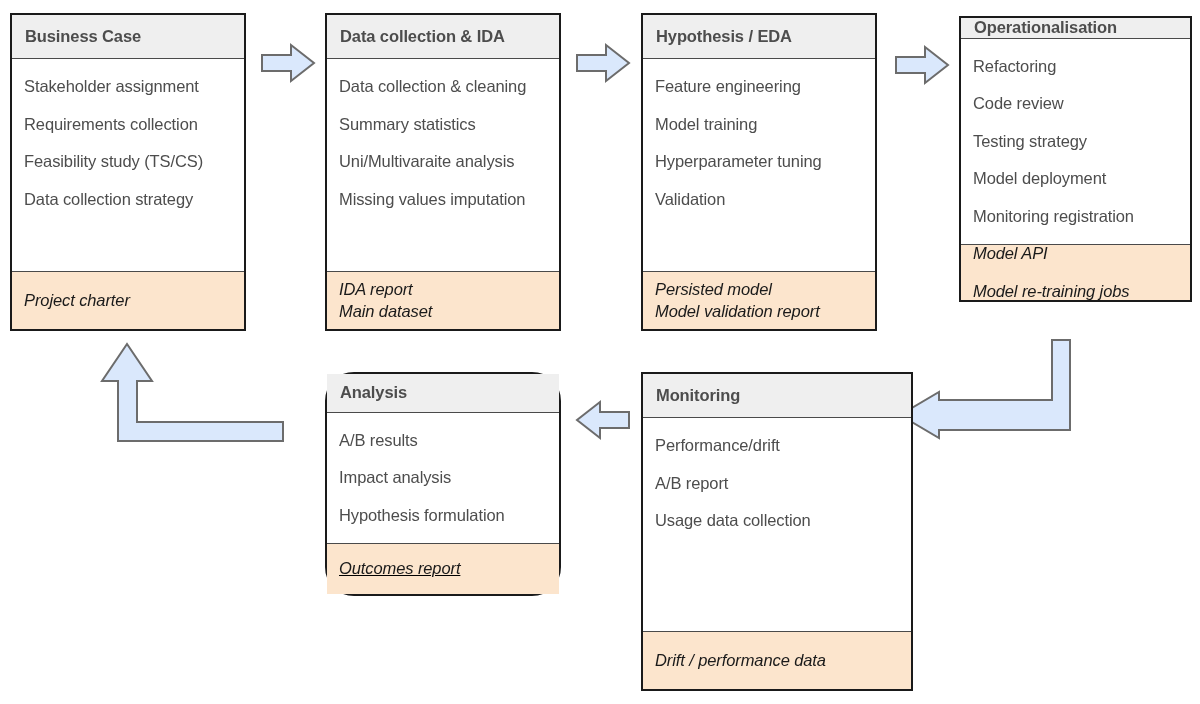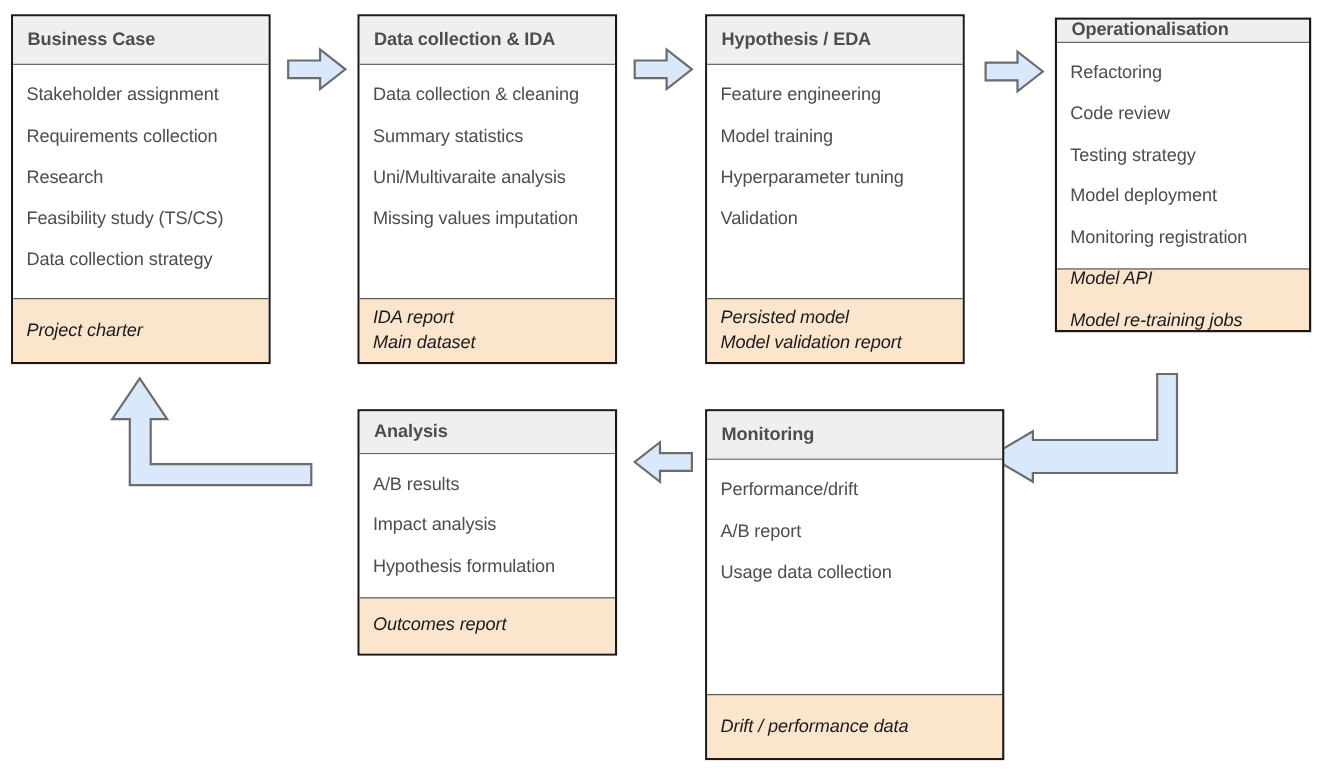--- a/index.html
+++ b/index.html
@@ -80,21 +80,20 @@
 </head>
 <body>
 
 <div id="canvas">
 
   <div class="stage-box" style="left:10px; top:13px; width:236px; height:318px;">
     <div class="stage-header">Business Case</div>
     <div class="stage-body">
       <div class="task-item">Stakeholder assignment</div>
       <div class="task-item">Requirements collection</div>
-      <div class="task-item">Research</div>
       <div class="task-item">Feasibility study (TS/CS)</div>
       <div class="task-item">Data collection strategy</div>
     </div>
     <div class="stage-footer" style="height:58px;">
       <div class="artifact-item">Project charter</div>
     </div>
   </div>
 
   <svg class="arrow-svg" style="left:261px; top:43px;" width="54" height="40" viewBox="0 0 54 40">
     <polygon points="1,12 30,12 30,2 53,20 30,38 30,28 1,28" fill="#dae8fc" stroke="#6c6c6c" stroke-width="2" stroke-linejoin="miter"></polygon>
@@ -152,28 +151,28 @@
   </div>
 
   <svg class="arrow-svg" style="left:895px; top:338px;" width="190" height="102" viewBox="0 0 190 102">
     <polygon points="175,2 175,92 44,92 44,100 5,77 44,54 44,62 157,62 157,2" fill="#dae8fc" stroke="#6c6c6c" stroke-width="2" stroke-linejoin="miter"></polygon>
   </svg>
 
   <svg class="arrow-svg" style="left:98px; top:338px;" width="190" height="104" viewBox="0 0 190 104">
     <polygon points="20,103 20,43 4,43 29,6 54,43 39,43 39,84 185,84 185,103" fill="#dae8fc" stroke="#6c6c6c" stroke-width="2" stroke-linejoin="miter"></polygon>
   </svg>
 
-  <div class="stage-box" style="left:325px; top:372px; width:236px; height:224px;">
+  <div class="stage-box" style="left:325px; top:372px; width:236px; height:224px;border-radius:29px;">
     <div class="stage-header">Analysis</div>
     <div class="stage-body">
       <div class="task-item">A/B results</div>
       <div class="task-item">Impact analysis</div>
       <div class="task-item">Hypothesis formulation</div>
     </div>
-    <div class="stage-footer" style="height:58px;">
+    <div class="stage-footer" style="height:58px;text-decoration:underline;">
       <div class="artifact-item">Outcomes report</div>
     </div>
   </div>
 
   <svg class="arrow-svg" style="left:576px; top:400px;" width="54" height="40" viewBox="0 0 54 40">
     <polygon points="53,12 24,12 24,2 1,20 24,38 24,28 53,28" fill="#dae8fc" stroke="#6c6c6c" stroke-width="2" stroke-linejoin="miter"></polygon>
   </svg>
 
   <div class="stage-box" style="left:641px; top:372px; width:272px; height:319px;">
     <div class="stage-header">Monitoring</div>

